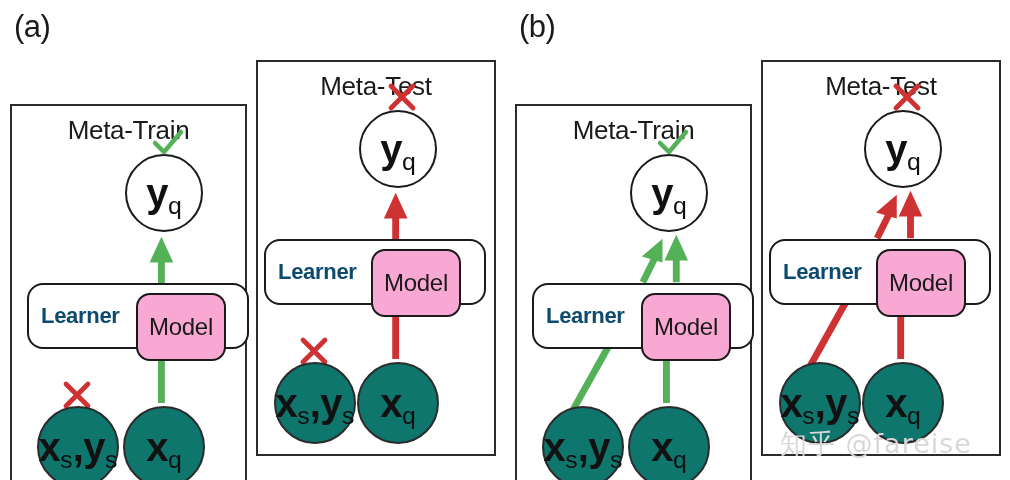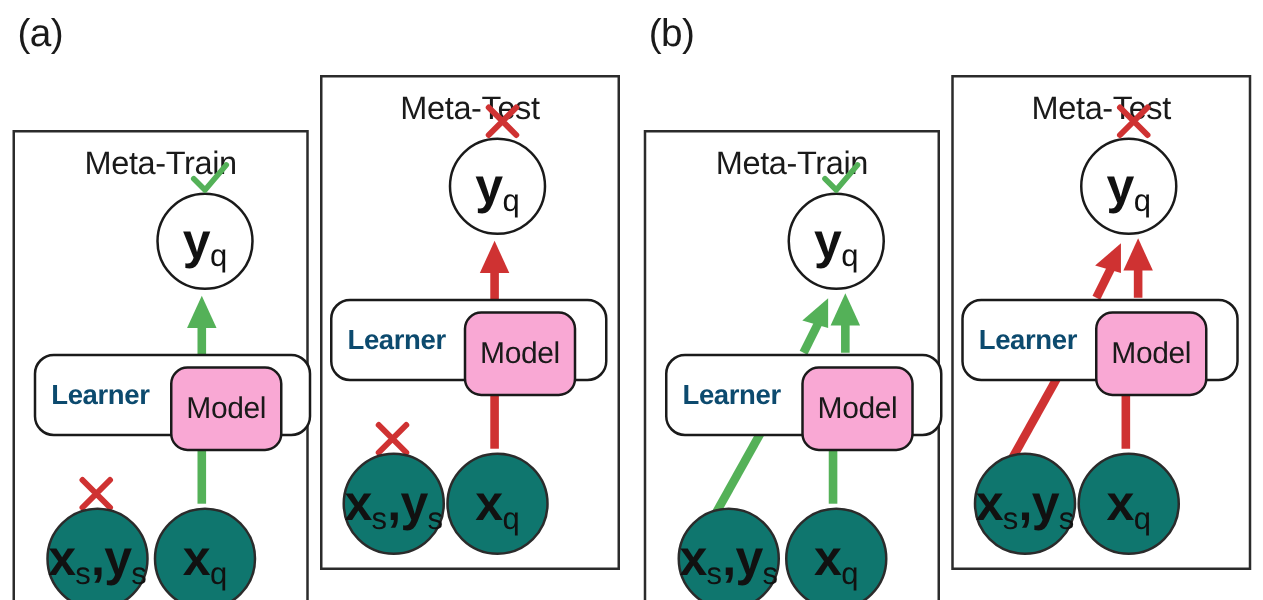--- a/index.html
+++ b/index.html
@@ -347,13 +347,14 @@
 
       <div class="gray-circle" style="left:16px; top:300px; width:82px; height:82px;">
         <span class="var-text">x<sub>s</sub>,y<sub>s</sub></span>
       </div>
       <div class="gray-circle" style="left:99px; top:300px; width:82px; height:82px;">
         <span class="var-text">x<sub>q</sub></span>
       </div>
     </div>
   </div>
 
+  <div class="watermark">知乎 @fareise</div>
 </div>
 
 </body></html>

